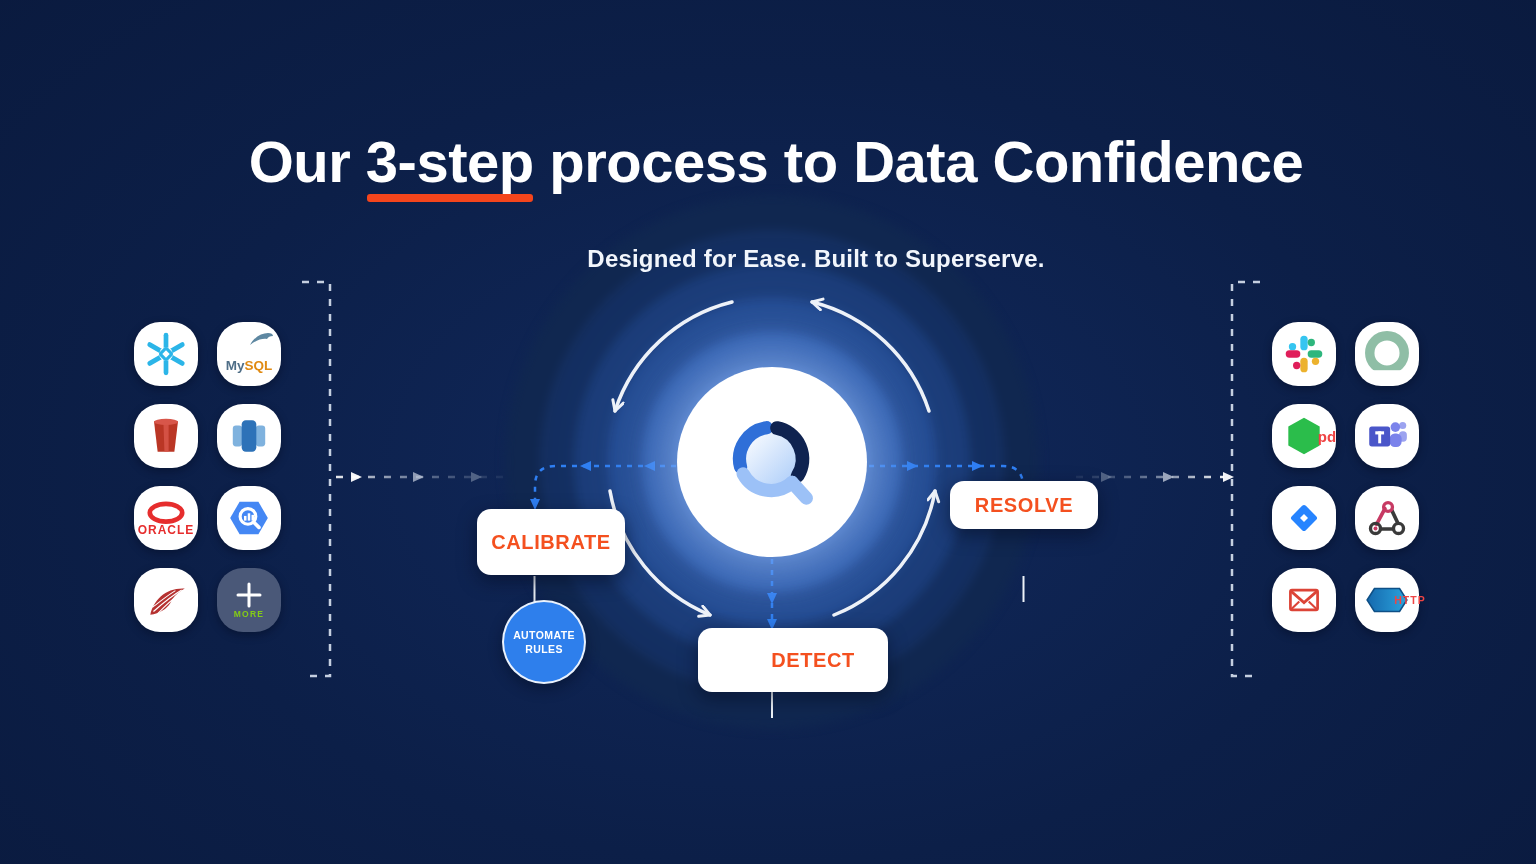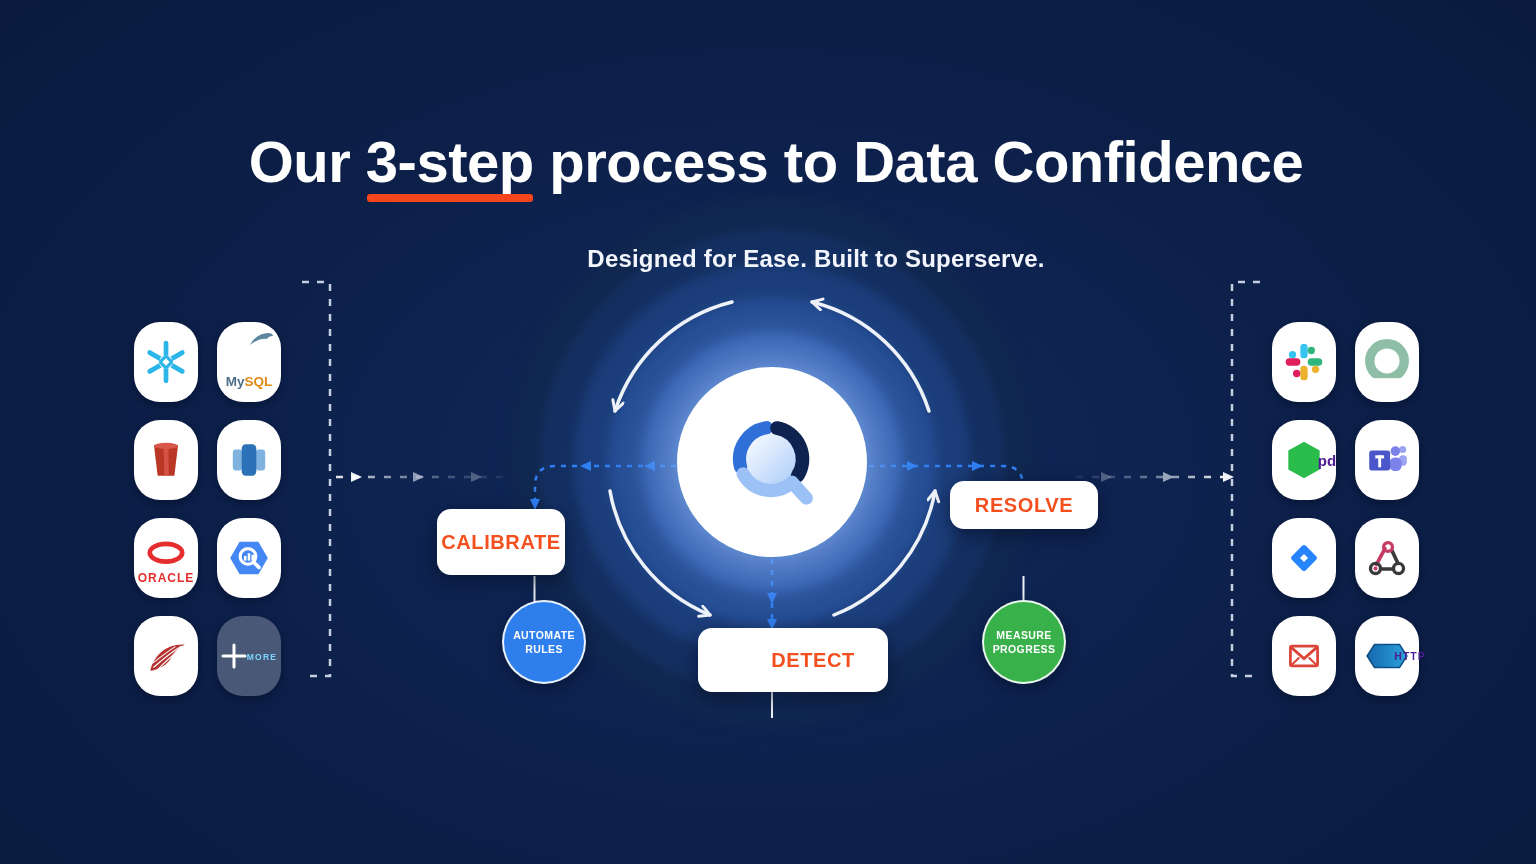--- a/index.html
+++ b/index.html
@@ -21,49 +21,49 @@
       #142F61 198px 232px,#102750 232px 266px,rgba(12,31,72,0) 267px);}
   .hub{position:absolute;left:677px;top:367px;width:190px;height:190px;border-radius:50%;
     background:#FFFFFF;z-index:4;display:flex;align-items:center;justify-content:center;
     box-shadow:0 0 46px 14px rgba(170,200,250,.5), 0 0 90px 40px rgba(90,140,220,.28);}
   .wires{position:absolute;left:0;top:0;z-index:3;}
   
   .step-box{position:absolute;background:#FFFFFF;border-radius:14px;z-index:5;
     display:flex;align-items:center;justify-content:center;
     color:#F4501F;font-size:20px;font-weight:700;letter-spacing:0.6px;
     box-shadow:0 6px 18px rgba(3,10,30,.5);}
-  .sb-calibrate{left:437px;top:509px;width:128px;height:66px;}
+  .sb-calibrate{left:477px;top:509px;width:148px;height:66px;}
   .sb-detect{left:698px;top:628px;width:150px;height:64px;padding-left:40px;}
   .sb-resolve{left:950px;top:481px;width:148px;height:48px;}
   .badge{position:absolute;width:84px;height:84px;border-radius:50%;z-index:5;
     border:2px solid rgba(255,255,255,.9);box-sizing:border-box;
     display:flex;flex-direction:column;align-items:center;justify-content:center;
     color:#FFFFFF;font-size:10.5px;font-weight:700;letter-spacing:0.4px;line-height:1.35;
     text-align:center;box-shadow:0 5px 14px rgba(3,10,30,.45);}
   .b-blue{left:502px;top:600px;background:#2E7FEC;}
   .b-orange{left:730px;top:715px;background:#F4511E;}
   .b-green{left:982px;top:600px;background:#39B14A;}
   
   .grid{position:absolute;display:grid;grid-template-columns:64px 64px;gap:18px 19px;z-index:5;}
   .grid-left{left:134px;top:322px;}
   .grid-right{left:1272px;top:322px;}
-  .tile{position:relative;width:64px;height:80px;background:#FFFFFF;border-radius:26px;
+  .tile{position:relative;width:64px;height:64px;background:#FFFFFF;border-radius:26px;
     display:flex;align-items:center;justify-content:center;
     box-shadow:0 3px 8px rgba(2,8,25,.4);}
   .tile svg.ic{width:46px;height:46px;}
-  .tile.t-more{background:#4A5878;color:#7dd3fc;}
+  .tile.t-more{background:#4A5878;flex-direction:column;color:#84cc16;}
   .more-label{font-size:8.5px;font-weight:700;letter-spacing:1.2px;margin-top:1px;}
   .t-mysql .dolphin{position:absolute;top:9px;right:7px;width:26px;height:16px;}
   .mysql-word{position:absolute;bottom:13px;width:100%;text-align:center;font-size:13.5px;font-weight:700;}
   .mysql-word .my{color:#4F6E87;}
   .mysql-word .sql{color:#E08A12;}
   .oracle-label{position:absolute;bottom:13px;width:100%;text-align:center;
     color:#E62D2D;font-size:12px;font-weight:700;letter-spacing:1px;margin-top:32px;}
   .overlay-label{position:absolute;left:0;top:0;width:100%;height:100%;
-    display:flex;align-items:center;justify-content:center;color:#4c1d95;font-weight:700;padding-left:23px;}
+    display:flex;align-items:center;justify-content:center;color:#ef4444;font-weight:700;padding-left:23px;}
   .pd-label{font-size:15px;padding-bottom:2px;}
   .http-label{font-size:10.5px;letter-spacing:1px;padding-bottom:1px;}
 </style>
 </head>
 <body>
 
 <div class="stage">
 
   <div class="title"><span>Our </span><span class="hl">3-step</span><span> process to Data Confidence</span></div>
   <div class="subtitle">Designed for Ease. Built to Superserve.</div>
@@ -147,24 +147,20 @@
   </div>
 
   <div class="step-box sb-calibrate">CALIBRATE</div>
   <div class="step-box sb-detect">DETECT</div>
   <div class="step-box sb-resolve">RESOLVE</div>
 
   <div class="badge b-blue">
     <span>AUTOMATE</span>
     <span>RULES</span>
   </div>
-  <div class="badge b-green">
-    <span>MEASURE</span>
-    <span>PROGRESS</span>
-  </div>
 
   <div class="grid grid-left">
 
     <div class="tile">
       <svg class="ic" viewBox="0 0 44 44">
         <g stroke="#2BB5E8" stroke-width="4.5" stroke-linecap="round">
           <line x1="22" y1="4" x2="22" y2="40"></line>
           <line x1="6.4" y1="13" x2="37.6" y2="31"></line>
           <line x1="6.4" y1="31" x2="37.6" y2="13"></line>
         </g>

